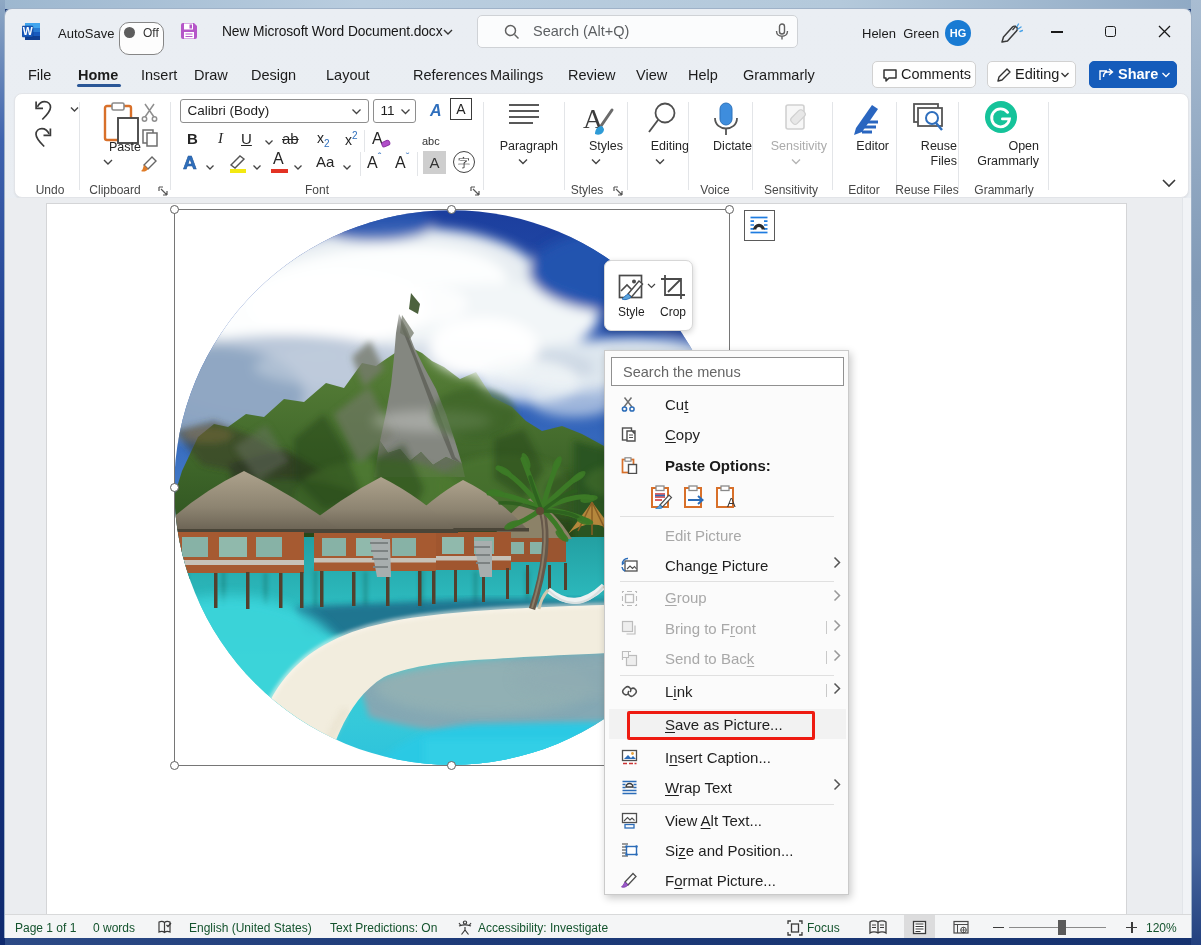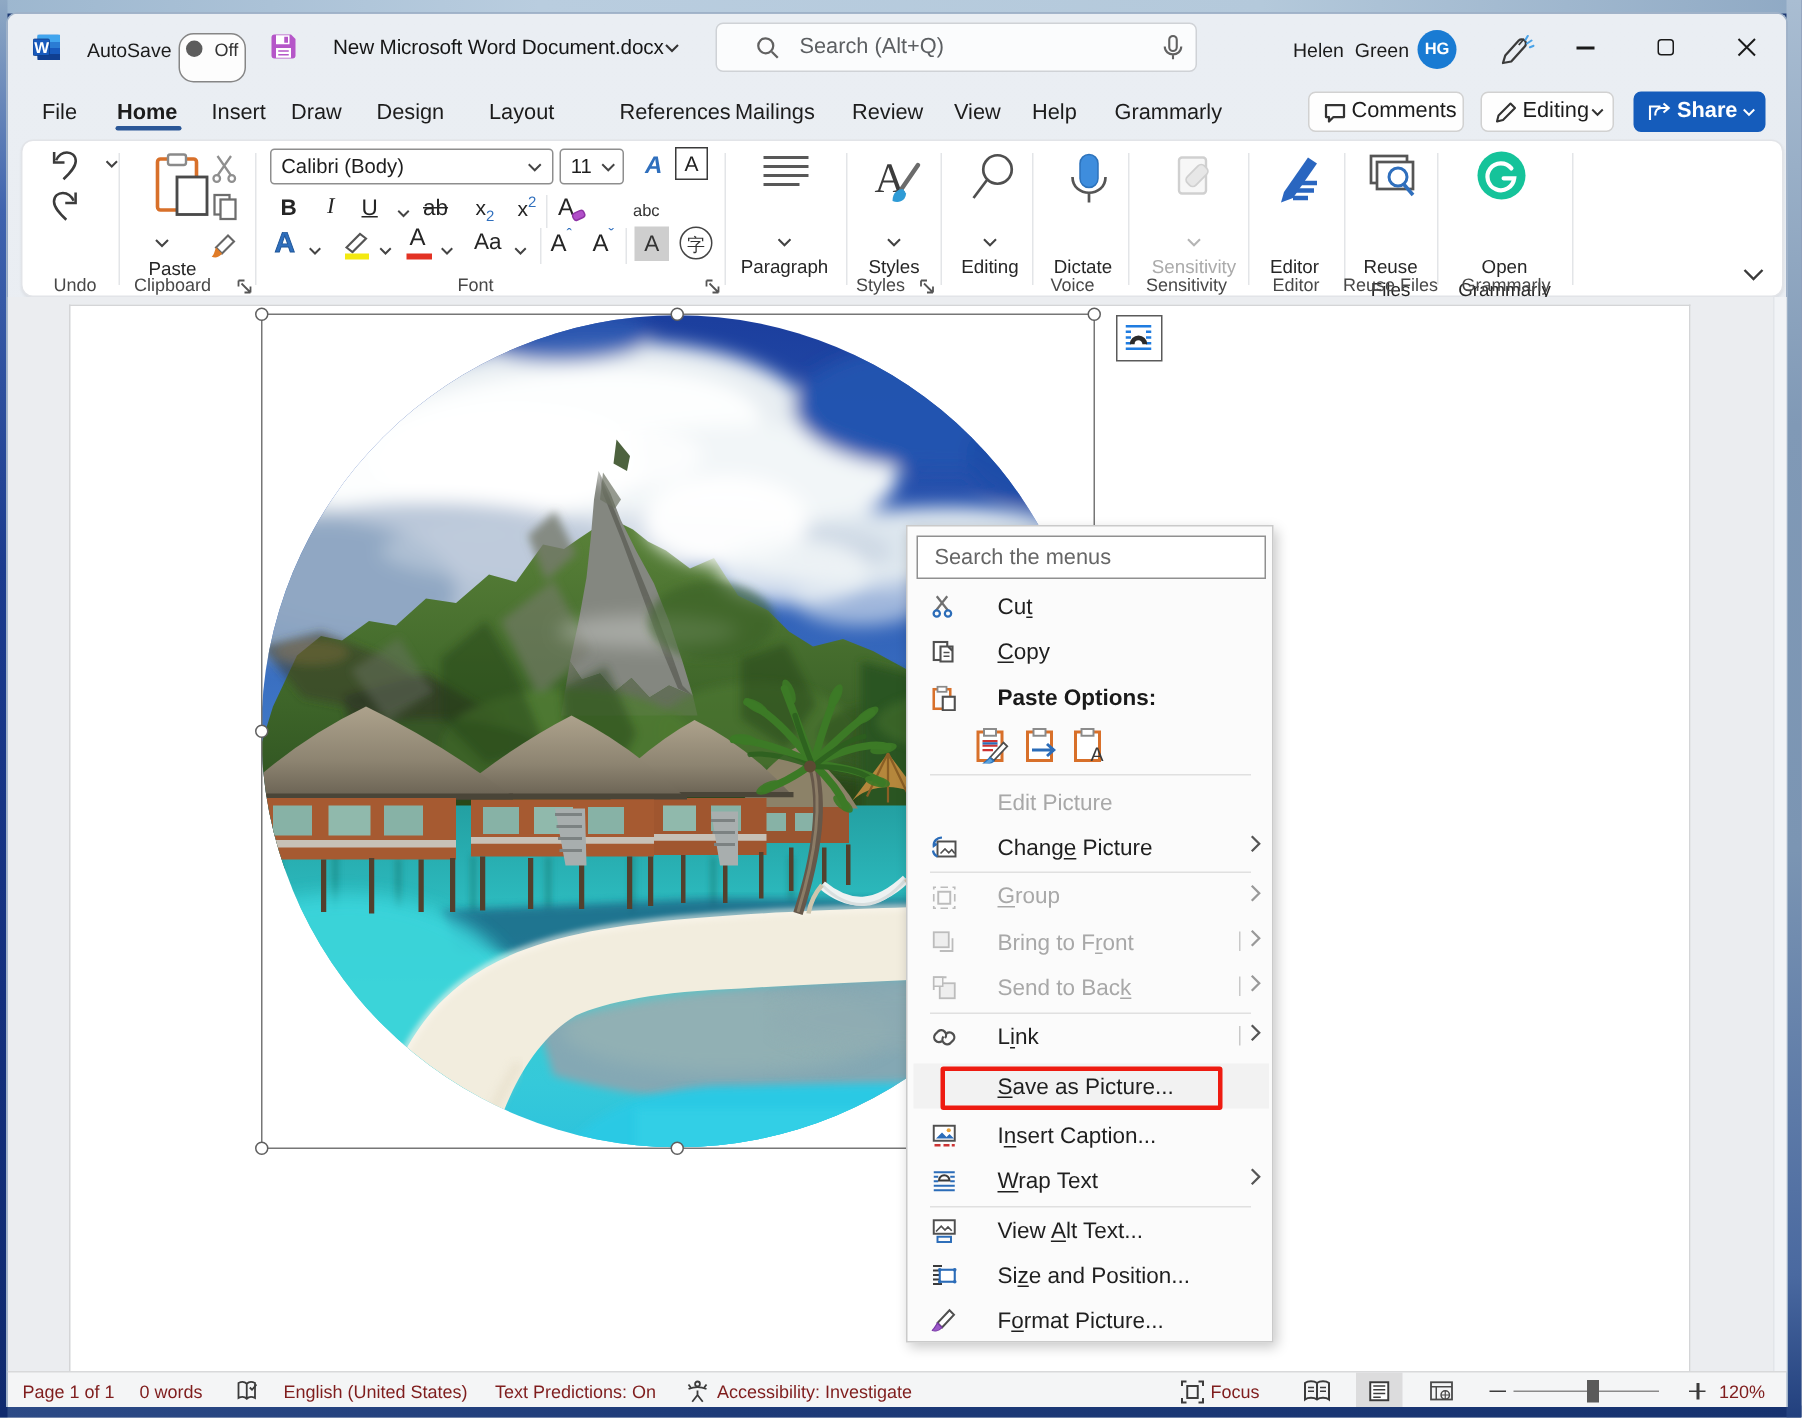--- a/index.html
+++ b/index.html
@@ -24,26 +24,26 @@
 
 #menubar { left:0; top:49px; width:1188px; height:35px; font-size:14.5px; color:#1c1c1c; }
 .mi { position:absolute; top:9px; }
 #home-underline { left:72px; top:26px; width:44px; height:3px; background:#2b5797; border-radius:2px; }
 .pillbtn { position:absolute; top:3px; height:27px; border:1px solid #d1d1d1; border-radius:5px; background:#fefefe; font-size:14.5px; color:#1c1c1c; }
 #share-btn { background:#155cbb; color:#fff; border:1px solid #155cbb; }
 
 #ribbon { left:9px; top:84px; width:1175px; height:105px; background:#ffffff; border:1px solid #e2e4e8; border-radius:8px; box-shadow:0 1px 2px rgba(0,0,0,.06); }
 .rsep { position:absolute; top:8px; width:1px; height:88px; background:#e3e5e8; }
 .rlabel { position:absolute; top:89px; font-size:12px; color:#484848; text-align:center; }
-.rbig { position:absolute; font-size:12.5px; color:#262626; text-align:center;margin-top:32px; }
+.rbig { position:absolute; font-size:12.5px; color:#262626; text-align:right; }
 
 #docarea { left:0px; top:189px; width:1188px; height:716px; background:#ebedf0; }
 #page { left:41px; top:5px; width:1081px; height:711px; background:#ffffff; border:1px solid #d4d5d7; border-bottom:none; }
 
-#statusbar { left:0px; top:905px; width:1188px; height:25px; background:#f4f5f6; border-top:1px solid #d8d9da; font-size:12px; color:#7f1d1d; }
+#statusbar { left:0px; top:905px; width:1188px; height:25px; background:#f4f5f6; border-top:1px solid #d8d9da; font-size:12px; color:#14532d; }
 .sb { position:absolute; top:6px; }
 
 .selline { position:absolute; background:#767676; }
 .handle { position:absolute; width:9px; height:9px; border-radius:50%; background:#fff; border:1.6px solid #5f5f5f; }
 
 #minibar { left:599px; top:251px; width:89px; height:71px; background:#fff; border:1px solid #d7d7d7; border-radius:7px; box-shadow:0 2px 6px rgba(0,0,0,.18); font-size:12px; color:#222; }
 
 #ctxmenu { left:599px; top:341px; width:245px; height:545px; background:#fbfbfb; border:1px solid #cacaca; box-shadow:2px 3px 8px rgba(0,0,0,.22); font-size:15px; }
 #ctx-search { position:absolute; left:6px; top:6px; width:233px; height:29px; border:1px solid #909090; background:#fff; }
 .ci { position:absolute; left:43px; color:#1f1f1f; white-space:nowrap;margin-left:17px; }
@@ -590,20 +590,37 @@
           <path d="M2.5 7.2 h3.5 M16 7.2 h3.5"></path>
           <path d="M2.5 11 h3.5 M16 11 h3.5"></path>
           <path d="M2.5 14.8 h3.5 M16 14.8 h3.5"></path>
           <path d="M2.5 18.5 h17"></path>
         </g>
         <path d="M6.8 15.5 a4.2 4.2 0 0 1 8.4 0" fill="none" stroke="#2b2b2b" stroke-width="3.2"></path>
       </svg>
     </div>
   </div>
 
+  <div class="abs" id="minibar">
+    <svg class="abs" style="left:13px;top:13px;" width="28" height="28" viewBox="0 0 28 28">
+      <rect x="1.5" y="1.5" width="22" height="22" fill="none" stroke="#4a4a4a" stroke-width="1.7"></rect>
+      <circle cx="16" cy="7.5" r="2" fill="#4a4a4a"></circle>
+      <path d="M3 17 l6-6 5 5" fill="none" stroke="#4a4a4a" stroke-width="1.6"></path>
+      <path d="M10 20 L21 7 l3.5 3 -11 13 z" fill="#fff" stroke="#4a4a4a" stroke-width="1.4"></path>
+      <path d="M10 20 l3 3 c-3 3-7 3-9 2 c2-2 3-3 6-5 z" fill="#5ba3dc" stroke="#2c72bb" stroke-width="1"></path>
+    </svg>
+    <svg class="abs" style="left:42px;top:22px;" width="9" height="7" viewBox="0 0 9 7">
+        <path d="M1 1 l3.5 3.5 3.5-3.5" fill="none" stroke="#444" stroke-width="1.2"></path>
+      </svg>
+    <svg class="abs" style="left:55px;top:13px;" width="26" height="26" viewBox="0 0 26 26">
+      <path d="M5 1 v20 h20 M1 5 h20 v20 M21 5 L8 18" fill="none" stroke="#4a4a4a" stroke-width="1.8"></path>
+    </svg>
+    <span class="abs" style="left:13px;top:44px;">Style</span>
+    <span class="abs" style="left:55px;top:44px;">Crop</span>
+  </div>
 
   <div class="abs" id="ctxmenu">
     <div id="ctx-search">
         <span class="abs" style="left:11px;top:6px;font-size:14.5px;color:#666;">Search the menus</span>
       </div>
     <svg class="cicon" style="top:45px;" viewBox="0 0 17 17">
         <path d="M3.5 1.5 L11 11 M10.5 1.5 L3 11" stroke="#707070" stroke-width="1.5" fill="none"></path>
         <circle cx="3.5" cy="13" r="2.1" fill="none" stroke="#2b6cb8" stroke-width="1.5"></circle>
         <circle cx="11" cy="13" r="2.1" fill="none" stroke="#2b6cb8" stroke-width="1.5"></circle>
       </svg>

